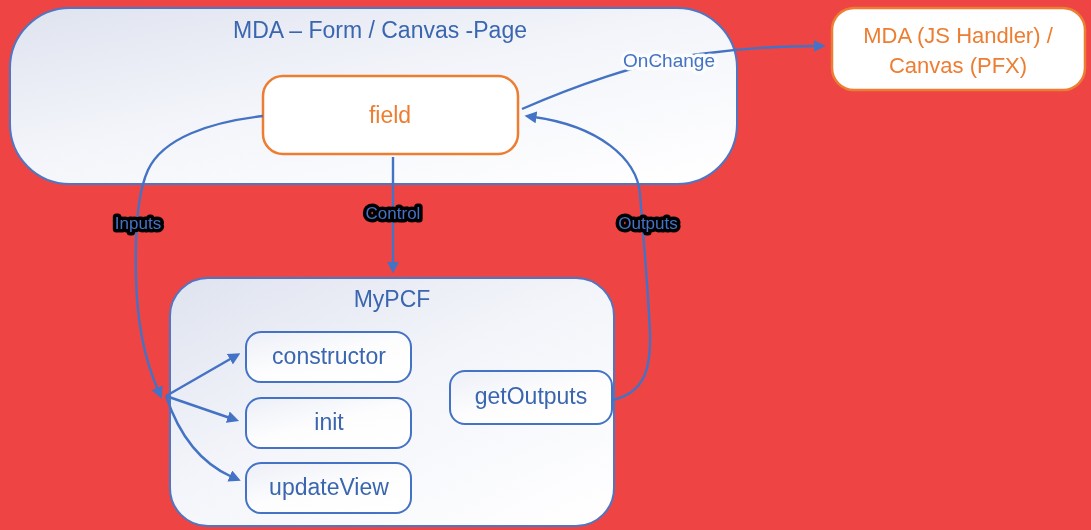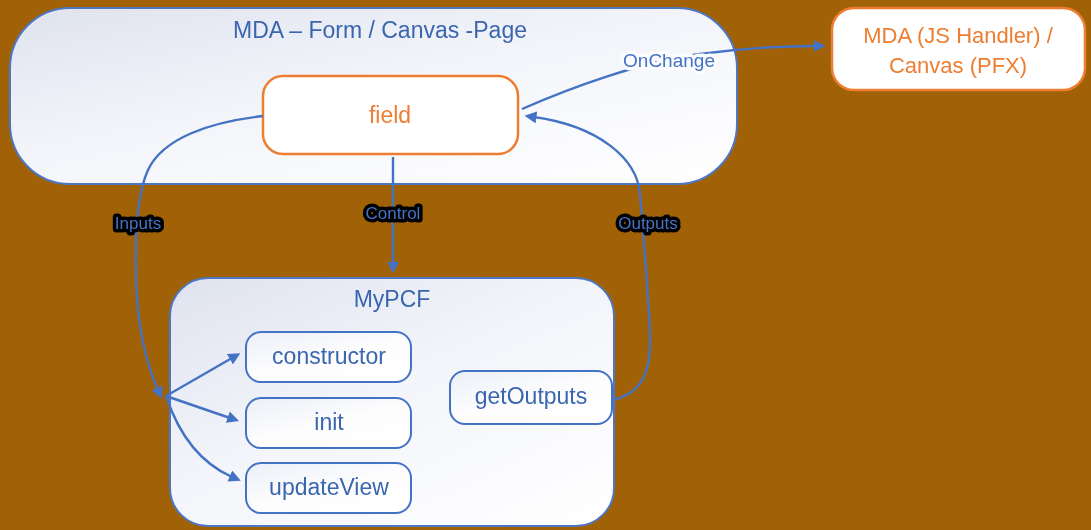--- a/index.html
+++ b/index.html
@@ -4,21 +4,21 @@
 <style>
   html, body {
     margin: 0;
     padding: 0;
     background: #000000;
   }
   .stage {
     position: relative;
     width: 1091px;
     height: 530px;
-    background: #a16207;
+    background: #ef4444;
     overflow: hidden;
     font-family: "Liberation Sans", sans-serif;
   }
   svg { display: block; }
 
   
   .big-box   { fill: url(#gradBig);   stroke: #4f76c2; stroke-width: 2; }
   .small-box { fill: url(#gradSmall); stroke: #4472C4; stroke-width: 2; }
   .orange-box{ fill: #ffffff;         stroke: #ED7D31; stroke-width: 2.5; }
 

